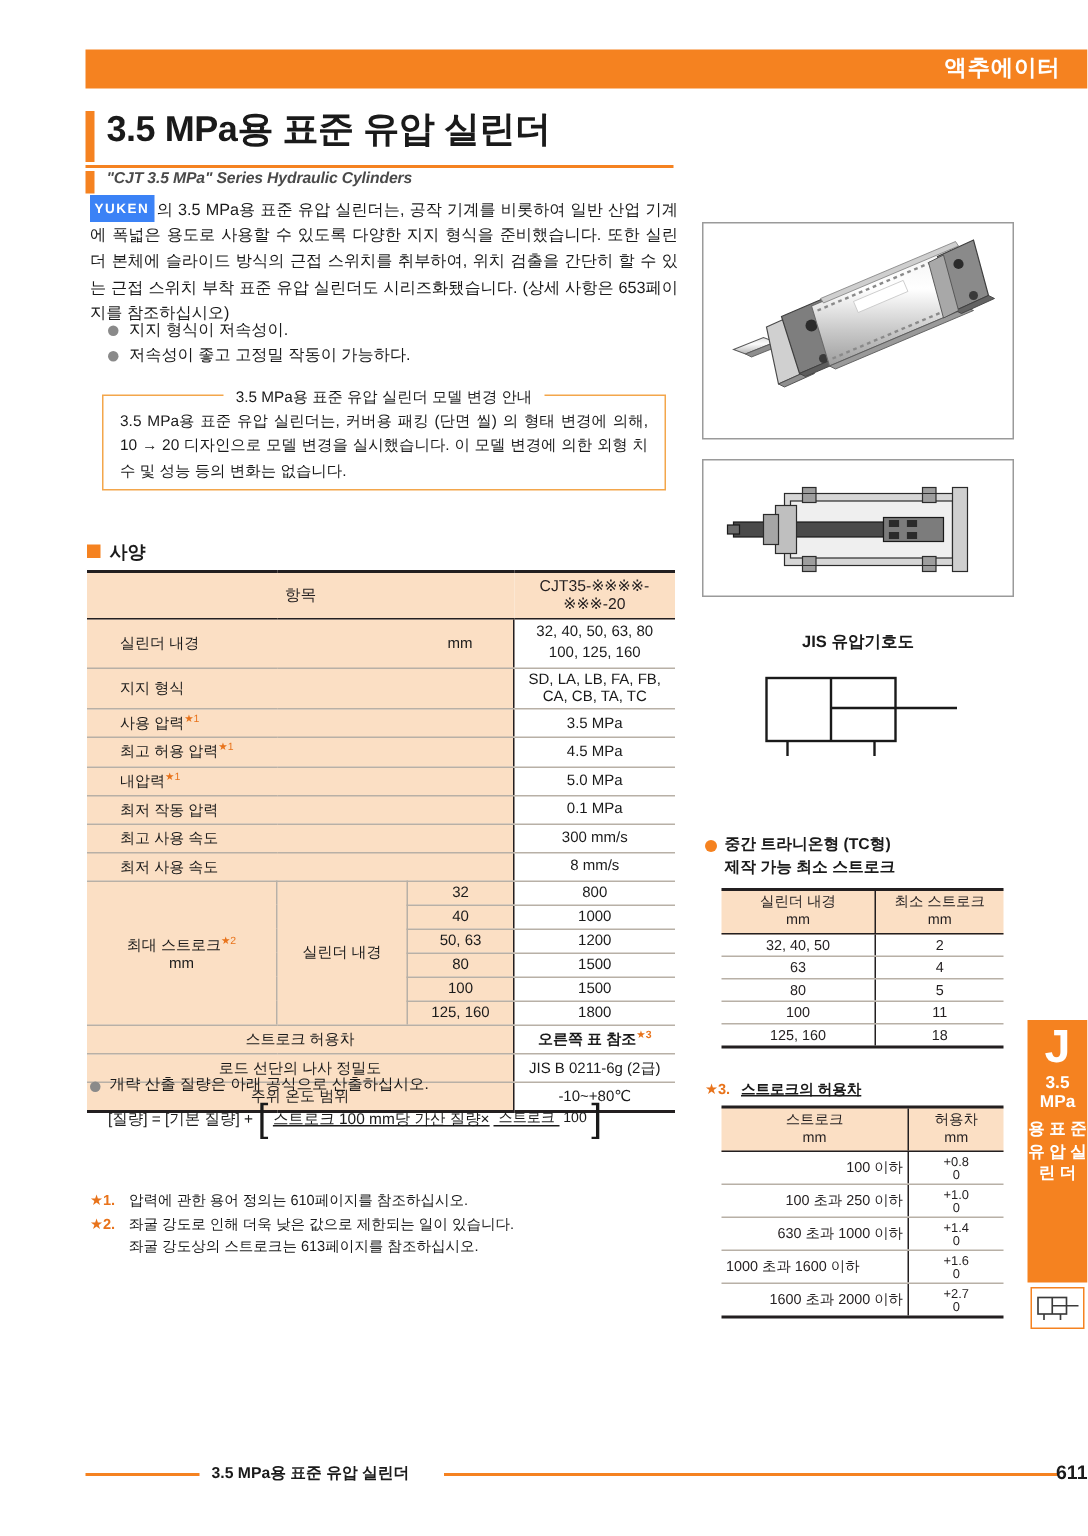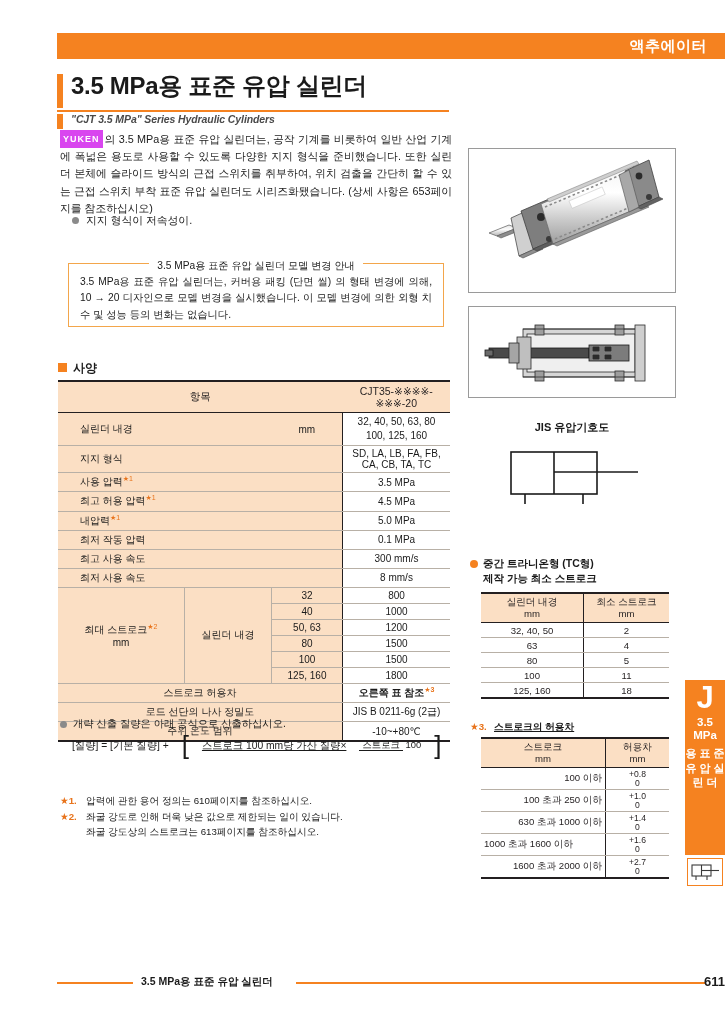--- a/index.html
+++ b/index.html
@@ -46,21 +46,21 @@
     font-size:10.5px;font-weight:bold;font-style:italic;color:#4a4a4a;
     letter-spacing:-.1px;white-space:nowrap;
   }
 
   
   .intro{
     position:absolute;left:60px;top:130px;width:392px;
     font-size:10.8px;line-height:17.2px;color:#1a1a1a;text-align:justify;
   }
   .brand{
-    display:inline-block;background:#d946ef;color:#ffffff;
+    display:inline-block;background:#3b82f6;color:#ffffff;
     font-size:9px;font-weight:bold;letter-spacing:1px;
     padding:1px 3px 0 3px;margin-right:2px;vertical-align:1px;
   }
 
   
   .features{position:absolute;left:72px;top:212px;width:330px;}
   .feature{
     font-size:10.8px;line-height:17px;color:#1a1a1a;
     padding-left:14px;position:relative;
   }
@@ -138,21 +138,21 @@
   .fb-line{
     font-size:10.3px;line-height:16.4px;color:#1a1a1a;
     padding-left:13px;position:relative;
   }
   .fb-line .dot{
     position:absolute;left:0;top:5px;width:7px;height:7px;border-radius:50%;
     background:#8a8a8a;
   }
   .formula{
     margin-top:3px;padding-left:12px;font-size:10.3px;color:#1a1a1a;
-    display:flex;align-items:center;gap:13px;white-space:nowrap;
+    display:flex;align-items:center;gap:3px;white-space:nowrap;
   }
   .brk{font-size:26px;font-weight:300;line-height:.8;}
   .frac{display:inline-block;text-align:center;vertical-align:middle;font-size:9.4px;}
   .frac .num{border-bottom:1px solid #1a1a1a;padding:0 3px 0 3px;}
   .frac .den{padding-top:1px;}
   .u{text-decoration:underline;}
   .fb-tail{
     margin-top:3px;padding-left:12px;
     font-size:10.3px;line-height:16.4px;color:#1a1a1a;text-align:justify;width:388px;
   }
@@ -257,20 +257,24 @@
   </div>
 
   <div class="intro">
     <span class="brand">YUKEN</span><span>의 3.5 MPa용 표준 유압 실린더는, 공작 기계를 비롯하여 일반 산업 기계에 폭넓은 용도로 사용할 수 있도록 다양한 지지 형식을 준비했습니다. 또한 실린더 본체에 슬라이드 방식의 근접 스위치를 취부하여, 위치 검출을 간단히 할 수 있는 근접 스위치 부착 표준 유압 실린더도 시리즈화됐습니다. (상세 사항은 653페이지를 참조하십시오)</span>
   </div>
 
   <div class="features">
     <div class="feature">
       <span class="dot"></span>
       <span>지지 형식이 저속성이.</span>
+    </div>
+    <div class="feature">
+      <span class="dot"></span>
+      <span>저속성이 좋고 고정밀 작동이 가능하다.</span>
     </div>
   </div>
 
   <div class="notice"></div>
   <div class="notice-title">
     <span>3.5 MPa용 표준 유압 실린더 모델 변경 안내</span>
   </div>
   <div class="notice-body">3.5 MPa용 표준 유압 실린더는, 커버용 패킹 (단면 씰) 의 형태 변경에 의해, 10 → 20 디자인으로 모델 변경을 실시했습니다. 이 모델 변경에 의한 외형 치수 및 성능 등의 변화는 없습니다.</div>
 
   <div class="sec-head" style="left:58px;top:360px;">

